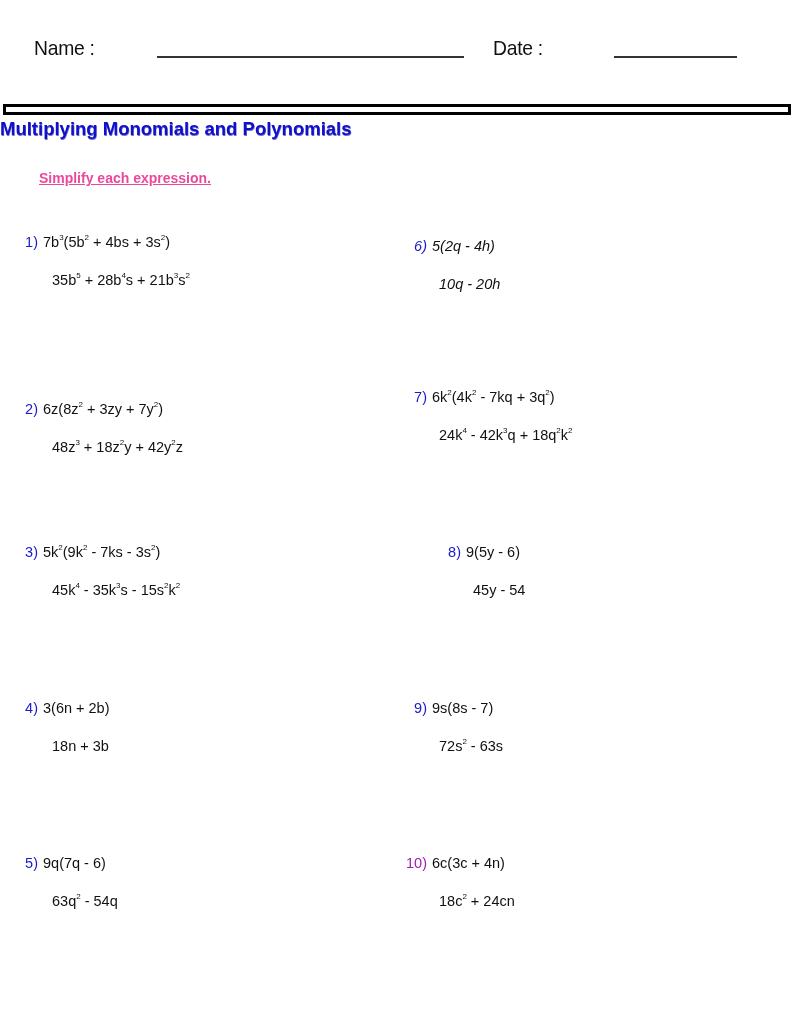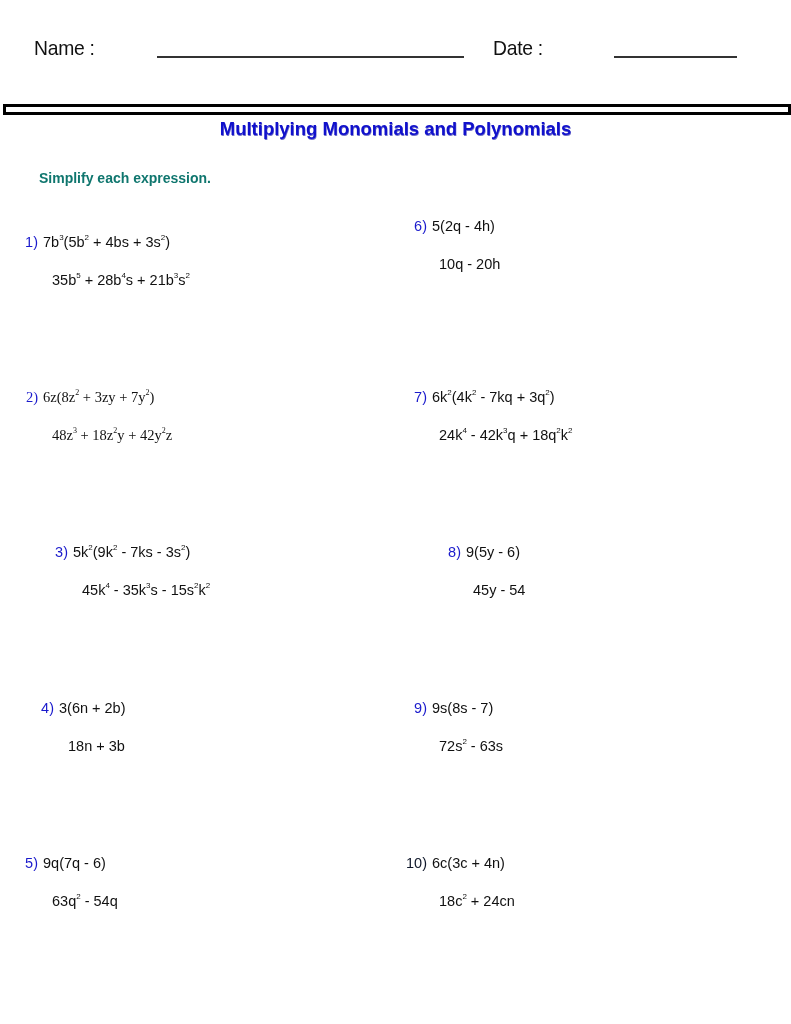--- a/index.html
+++ b/index.html
@@ -38,34 +38,34 @@
       top: 104px;
       height: 5px;
       border: 3px solid #000;
       background: #fff;
     }
     .title {
       position: absolute;
       left: 0;
       width: 791px;
       top: 118px;
-      text-align: center;
       font-family: "Liberation Sans", sans-serif;
       font-weight: bold;
       font-size: 18.5px;
       color: #1010cc;
       text-shadow: 0.5px 0.5px 0 #7070c8;
     }
     .instructions {
       position: absolute;
       left: 39px;
       top: 170px;
       font-weight: bold;
       font-size: 14px;
-      color: #0f766e;
+      color: #ec4899;
+      text-decoration: underline;
     }
     .problem {
       position: absolute;
       font-size: 14.5px;
       color: #111;
     }
     .problem .num {
       color: #1a1acc;
       display: inline-block;
       text-align: right;
@@ -102,49 +102,49 @@
 <div class="title" style="color: rgb(16, 16, 204);">Multiplying Monomials and Polynomials</div>
 <div class="instructions">Simplify each expression.</div>
 
 <div class="problem col-left" style="left:0; top:234px;">
   <div class="line">
     <span class="num" style="color: rgb(26, 26, 204);">1)</span><span class="expr">7b<sup>3</sup>(5b<sup>2</sup> + 4bs + 3s<sup>2</sup>)</span>
   </div>
   <div class="answer">35b<sup>5</sup> + 28b<sup>4</sup>s + 21b<sup>3</sup>s<sup>2</sup></div>
 </div>
 
-<div class="problem col-left" style="left:0; top:389px;font-family:Liberation Serif, serif;">
+<div class="problem col-left" style="left:0; top:401px;">
   <div class="line">
     <span class="num" style="color: rgb(26, 26, 204);">2)</span><span class="expr">6z(8z<sup>2</sup> + 3zy + 7y<sup>2</sup>)</span>
   </div>
   <div class="answer">48z<sup>3</sup> + 18z<sup>2</sup>y + 42y<sup>2</sup>z</div>
 </div>
 
-<div class="problem col-left" style="left:0; top:544px;margin-left:30px;">
+<div class="problem col-left" style="left:0; top:544px;">
   <div class="line">
     <span class="num" style="color: rgb(26, 26, 204);">3)</span><span class="expr">5k<sup>2</sup>(9k<sup>2</sup> - 7ks - 3s<sup>2</sup>)</span>
   </div>
   <div class="answer">45k<sup>4</sup> - 35k<sup>3</sup>s - 15s<sup>2</sup>k<sup>2</sup></div>
 </div>
 
-<div class="problem col-left" style="left:16px; top:700px;">
+<div class="problem col-left" style="left:0; top:700px;">
   <div class="line">
     <span class="num" style="color: rgb(26, 26, 204);">4)</span><span class="expr">3(6n + 2b)</span>
   </div>
   <div class="answer">18n + 3b</div>
 </div>
 
 <div class="problem col-left" style="left:0; top:855px;">
   <div class="line">
     <span class="num" style="color: rgb(26, 26, 204);">5)</span><span class="expr">9q(7q - 6)</span>
   </div>
   <div class="answer">63q<sup>2</sup> - 54q</div>
 </div>
 
-<div class="problem col-right" style="left:0; top:218px;">
+<div class="problem col-right" style="left:0; top:238px;font-style:italic;">
   <div class="line">
     <span class="num" style="color: rgb(26, 26, 204);">6)</span><span class="expr">5(2q - 4h)</span>
   </div>
   <div class="answer">10q - 20h</div>
 </div>
 
 <div class="problem col-right" style="left:0; top:389px;">
   <div class="line">
     <span class="num" style="color: rgb(26, 26, 204);">7)</span><span class="expr">6k<sup>2</sup>(4k<sup>2</sup> - 7kq + 3q<sup>2</sup>)</span>
   </div>
@@ -160,16 +160,16 @@
 
 <div class="problem col-right" style="left:0; top:700px;">
   <div class="line">
     <span class="num" style="color: rgb(26, 26, 204);">9)</span><span class="expr">9s(8s - 7)</span>
   </div>
   <div class="answer">72s<sup>2</sup> - 63s</div>
 </div>
 
 <div class="problem col-right" style="left:0; top:855px;">
   <div class="line">
-    <span class="num" style="color: #0f172a;">10)</span><span class="expr">6c(3c + 4n)</span>
+    <span class="num" style="color: #a21caf;">10)</span><span class="expr">6c(3c + 4n)</span>
   </div>
   <div class="answer">18c<sup>2</sup> + 24cn</div>
 </div>
 
 </body></html>

